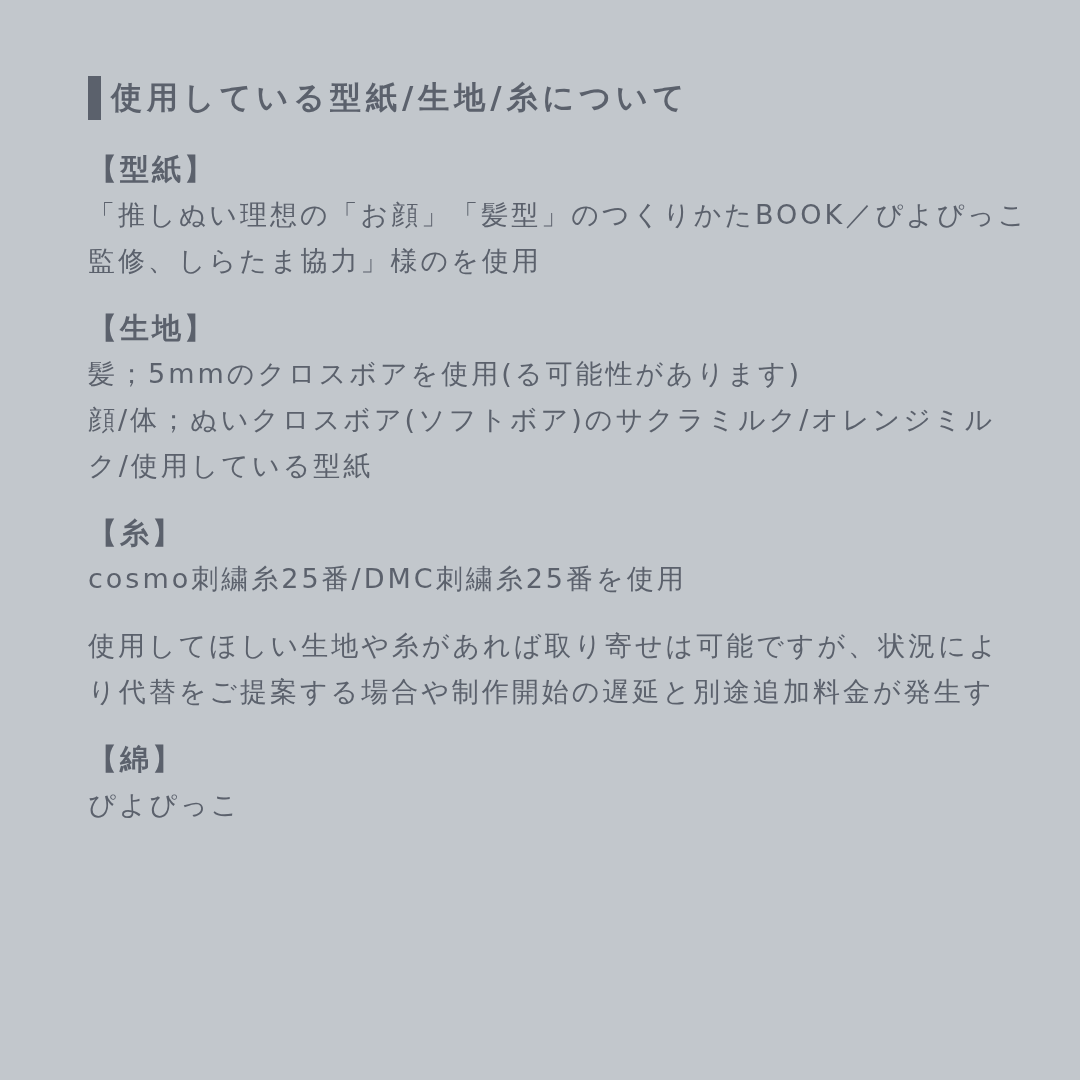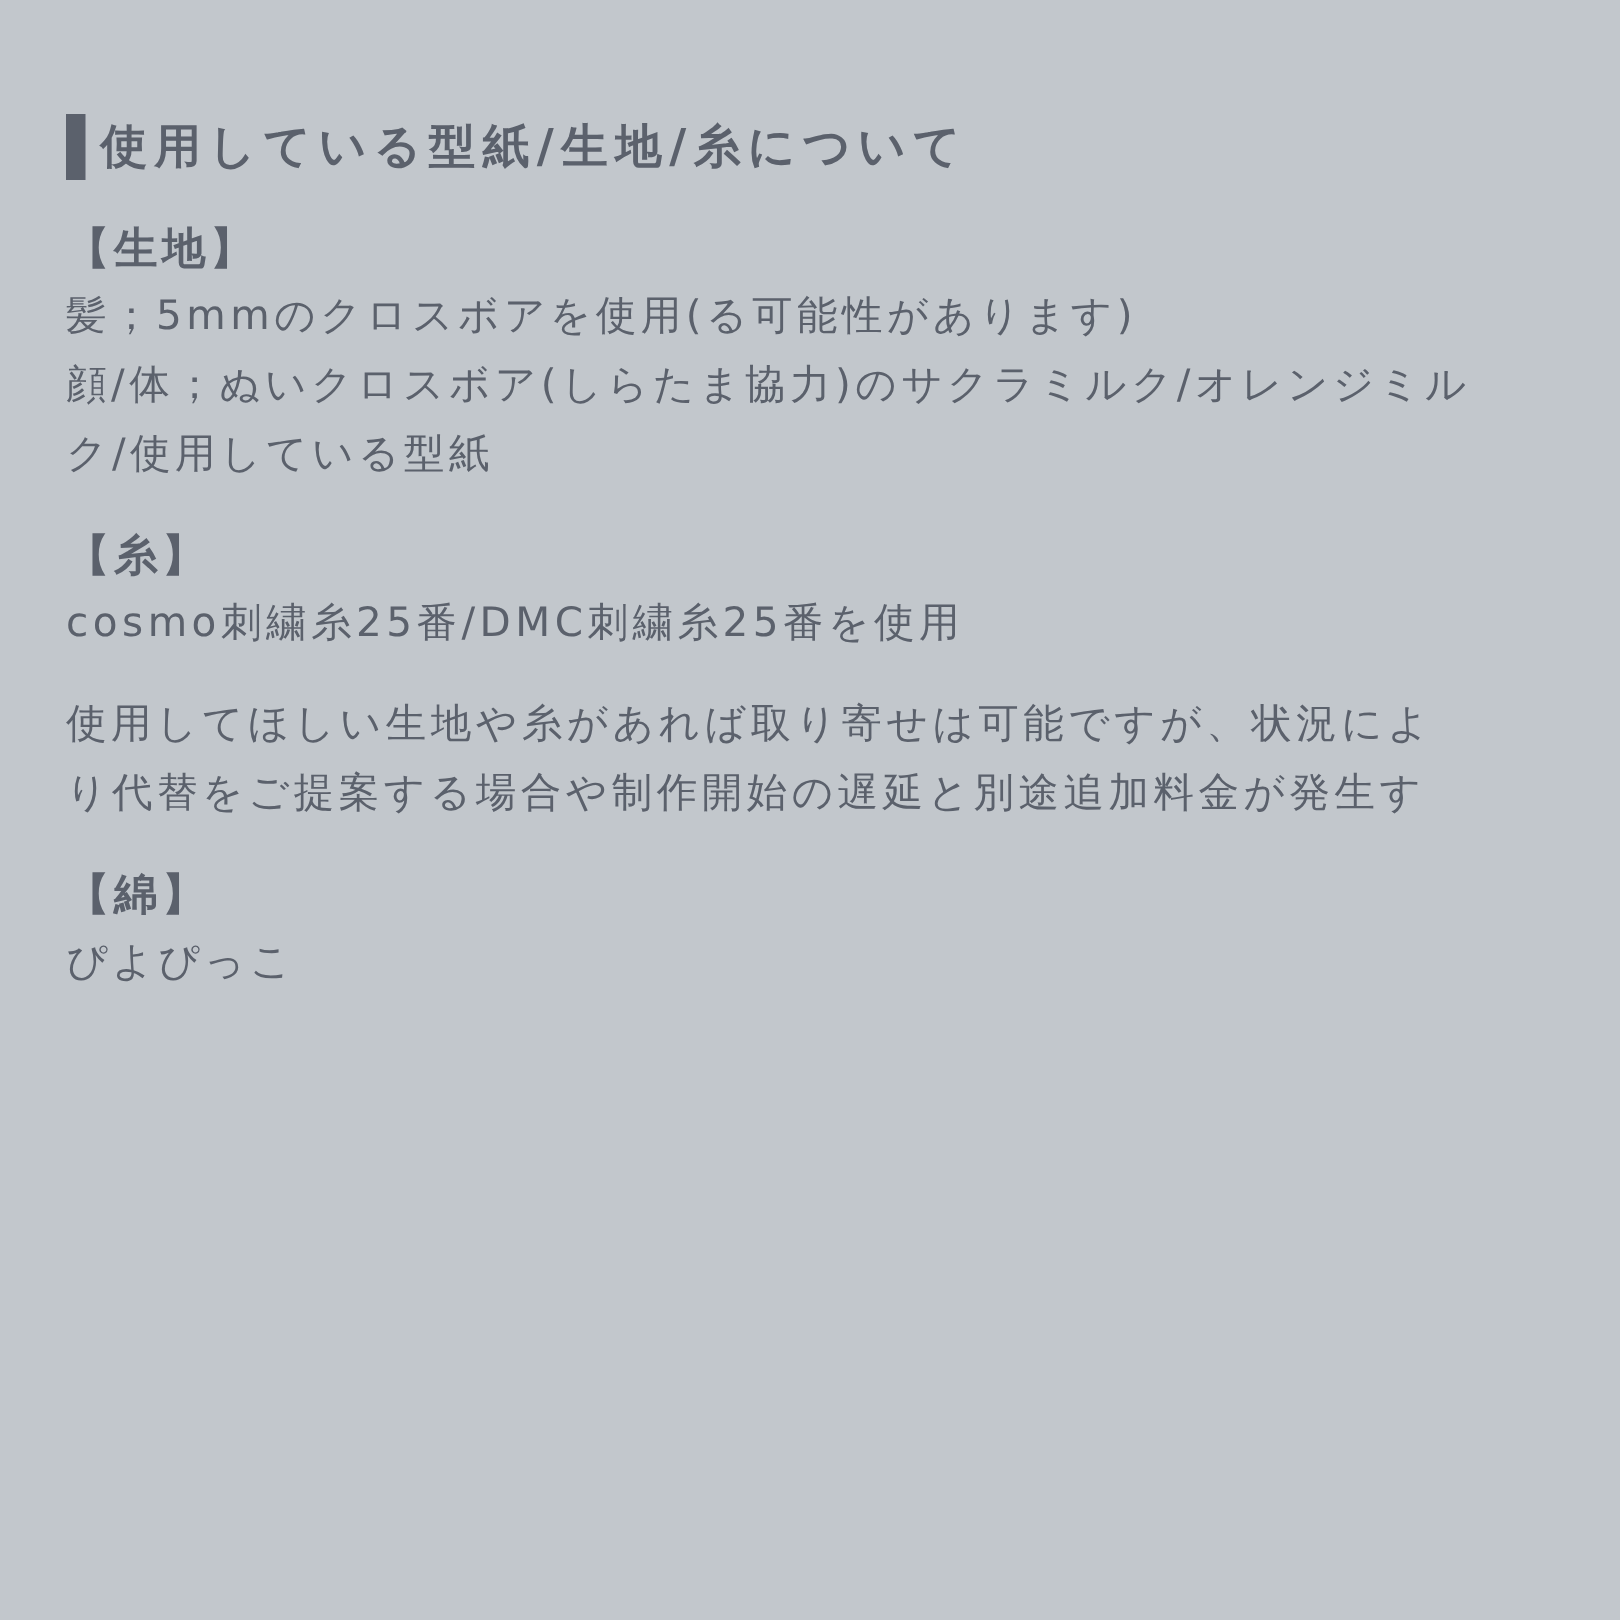--- a/index.html
+++ b/index.html
@@ -11,21 +11,21 @@
   }
   body {
     background: #c2c7cc;
     color: #5b616c;
     font-family: "DejaVu Sans", "Liberation Sans", sans-serif;
   }
   .page {
     box-sizing: border-box;
     width: 1080px;
     height: 1080px;
-    padding: 76px 58px 0 44px;
+    padding: 76px 58px 0 88px;
   }
   .title-row {
     display: flex;
     align-items: center;
     gap: 10px;
     margin-bottom: 22px;
   }
   .title-bar {
     width: 13px;
     height: 44px;
@@ -61,25 +61,30 @@
 </head>
 <body>
 
 <div class="page">
 
   <div class="title-row">
     <span class="title-bar"></span>
     <span class="page-title">使用している型紙/生地/糸について</span>
   </div>
 
+  <div class="section first">
+    <div class="section-heading">【型紙】</div>
+    <div class="text-line">「推しぬい理想の「お顔」「髪型」のつくりかたBOOK／ぴよぴっこ</div>
+    <div class="text-line">監修、しらたま協力」様のを使用</div>
+  </div>
 
   <div class="section">
     <div class="section-heading">【生地】</div>
     <div class="text-line">髪；5mmのクロスボアを使用(る可能性があります)</div>
-    <div class="text-line">顔/体；ぬいクロスボア(しらたま協力)のサクラミルク/オレンジミル</div>
+    <div class="text-line">顔/体；ぬいクロスボア(ソフトボア)のサクラミルク/オレンジミル</div>
     <div class="text-line">ク/使用している型紙</div>
   </div>
 
   <div class="section">
     <div class="section-heading">【糸】</div>
     <div class="text-line">cosmo刺繍糸25番/DMC刺繍糸25番を使用</div>
   </div>
 
   <div class="section">
     <div class="text-line">使用してほしい生地や糸があれば取り寄せは可能ですが、状況によ</div>

